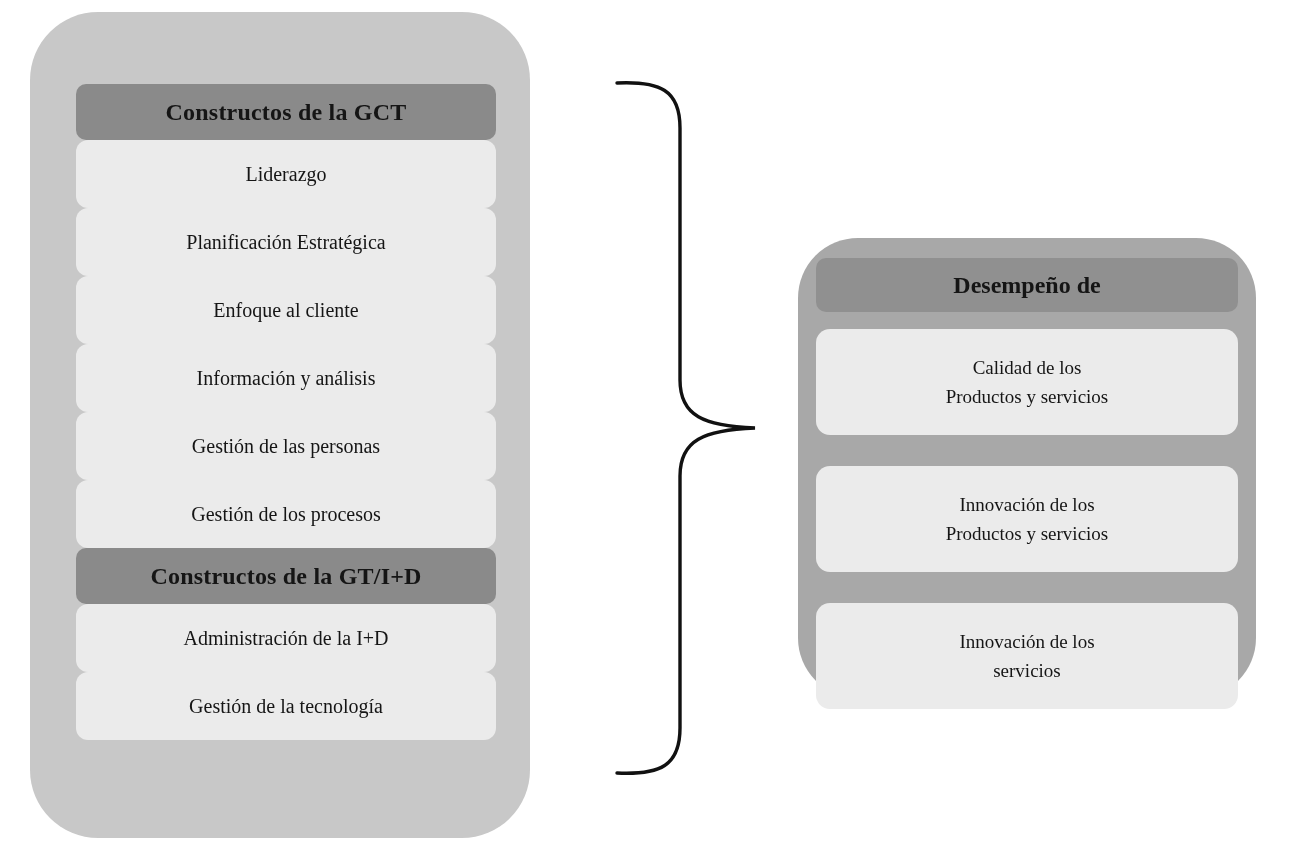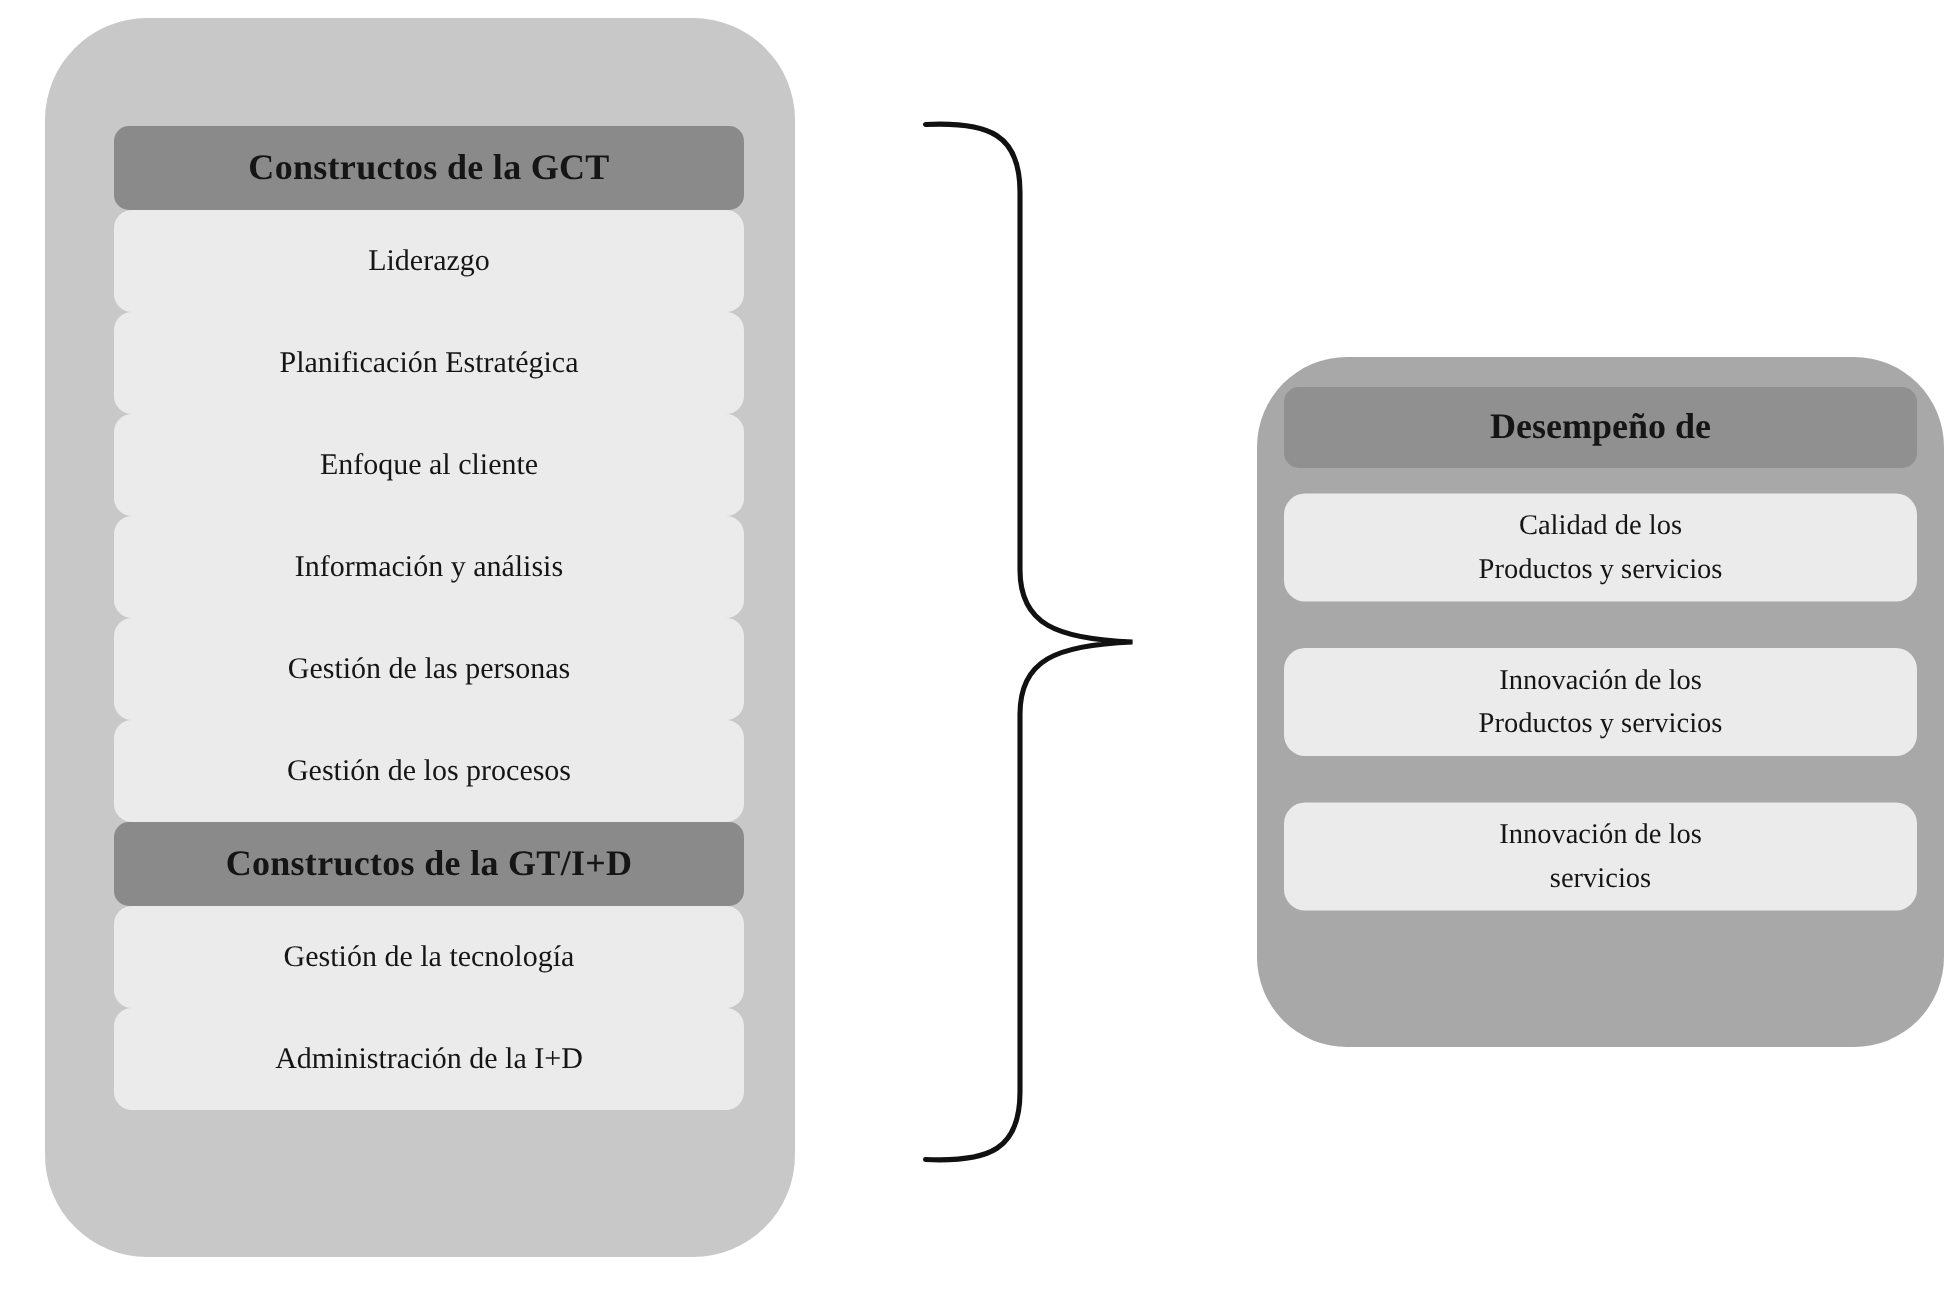--- a/index.html
+++ b/index.html
@@ -68,36 +68,35 @@
   
   .right-panel{
     position:absolute;
     left:798px; top:238px;
     width:458px; height:460px;
     background:var(--right-panel-bg);
     border-radius:60px;
     padding:20px 18px 0 18px;
     display:flex;
     flex-direction:column;
-    margin-left:40px;
   }
   .right-header{
     height:54px;
     background:var(--right-header-bg);
     border-radius:10px;
     display:flex;
     align-items:center;
     justify-content:center;
     font-weight:bold;
     font-size:24px;
     margin-bottom:17px;
     flex:none;
   }
   .outcome-item{
-    height:72px;
+    height:106px;
     background:var(--item-bg);
     border-radius:14px;
     display:flex;
     flex-direction:column;
     align-items:center;
     justify-content:center;
     font-size:19px;
     line-height:29px;
     text-align:center;
     flex:none;
@@ -113,22 +112,22 @@
 
   <div class="construct-item">Liderazgo</div>
   <div class="construct-item">Planificación Estratégica</div>
   <div class="construct-item">Enfoque al cliente</div>
   <div class="construct-item">Información y análisis</div>
   <div class="construct-item">Gestión de las personas</div>
   <div class="construct-item">Gestión de los procesos</div>
 
   <div class="section-header">Constructos de la GT/I+D</div>
 
+  <div class="construct-item">Administración de la I+D</div>
   <div class="construct-item">Gestión de la tecnología</div>
-  <div class="construct-item">Administración de la I+D</div>
 </div>
 
 <div class="brace-wrap">
   <svg viewBox="0 0 152 704" preserveAspectRatio="none" aria-hidden="true">
     <path class="brace-path" d="M 9 7
          C 52 5, 72 14, 72 52
          L 72 304
          C 72 340, 96 350, 147 352
          C 96 354, 72 364, 72 400
          L 72 652

